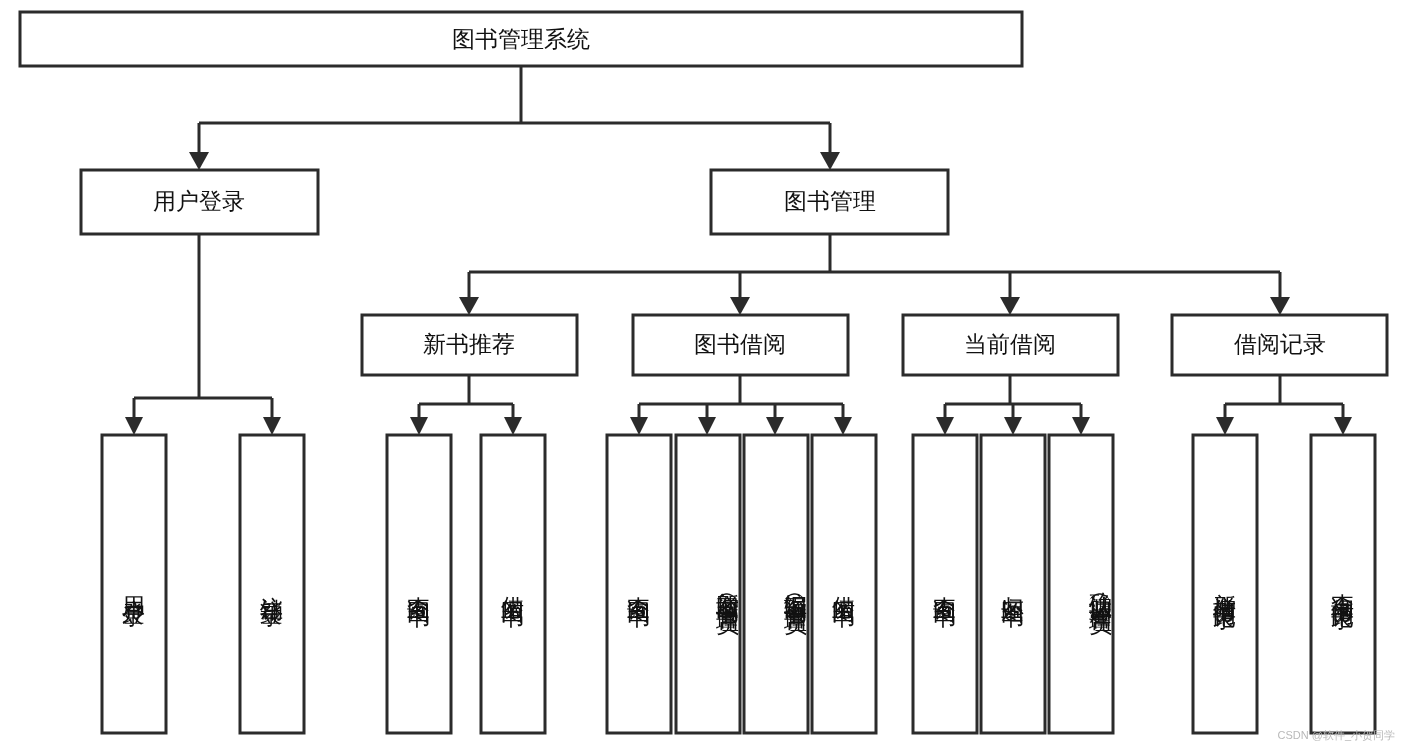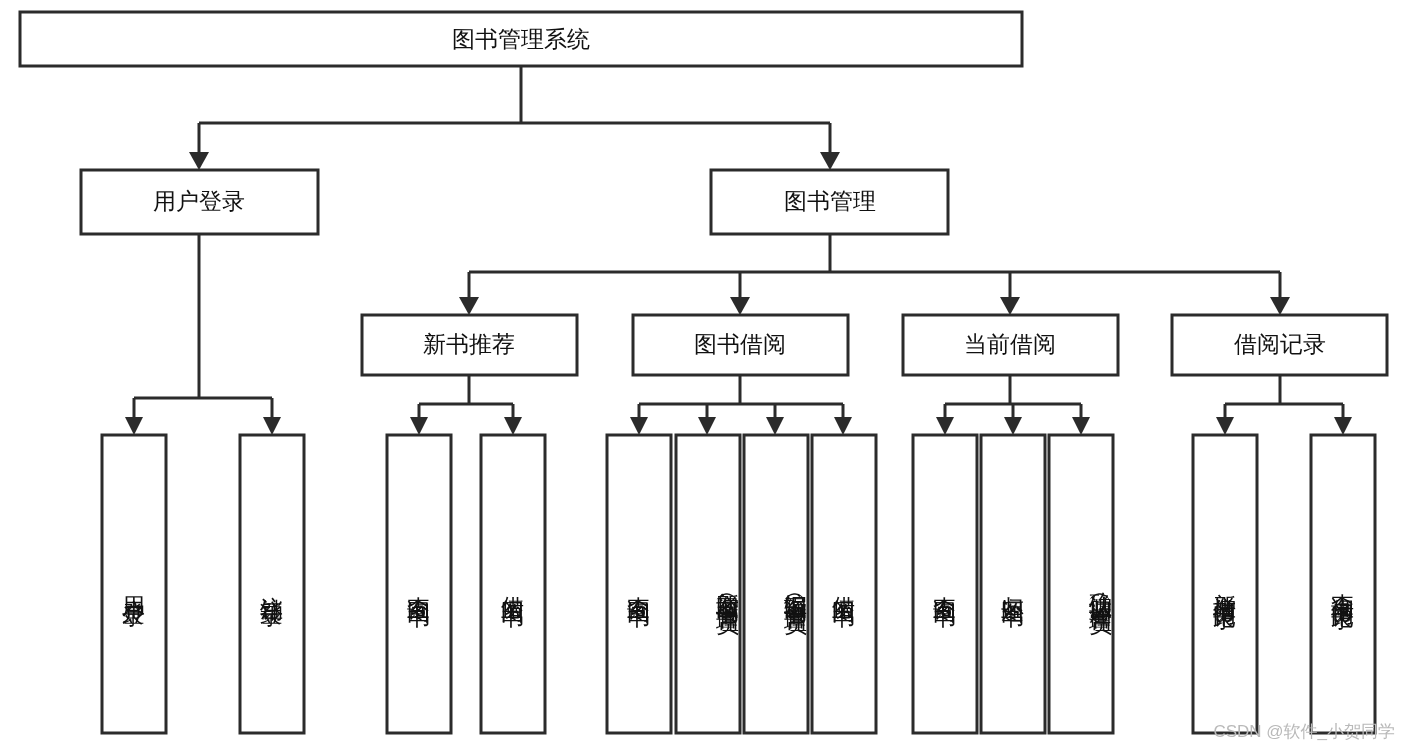--- a/index.html
+++ b/index.html
@@ -59,21 +59,21 @@
     color: #111111;
     letter-spacing: 3px;
     white-space: nowrap;
     pointer-events: none;
   }
   .watermark {
     position: absolute;
     right: 10px;
     bottom: 4px;
     font-family: "Liberation Sans", "DejaVu Sans", sans-serif;
-    font-size: 17px;
+    font-size: 11px;
     color: #b9b9b9;
     white-space: nowrap;
   }
 </style>
 </head>
 <body>
 
 <div id="diagram-root">
 
   <svg id="flow" viewBox="0 0 1405 747">

